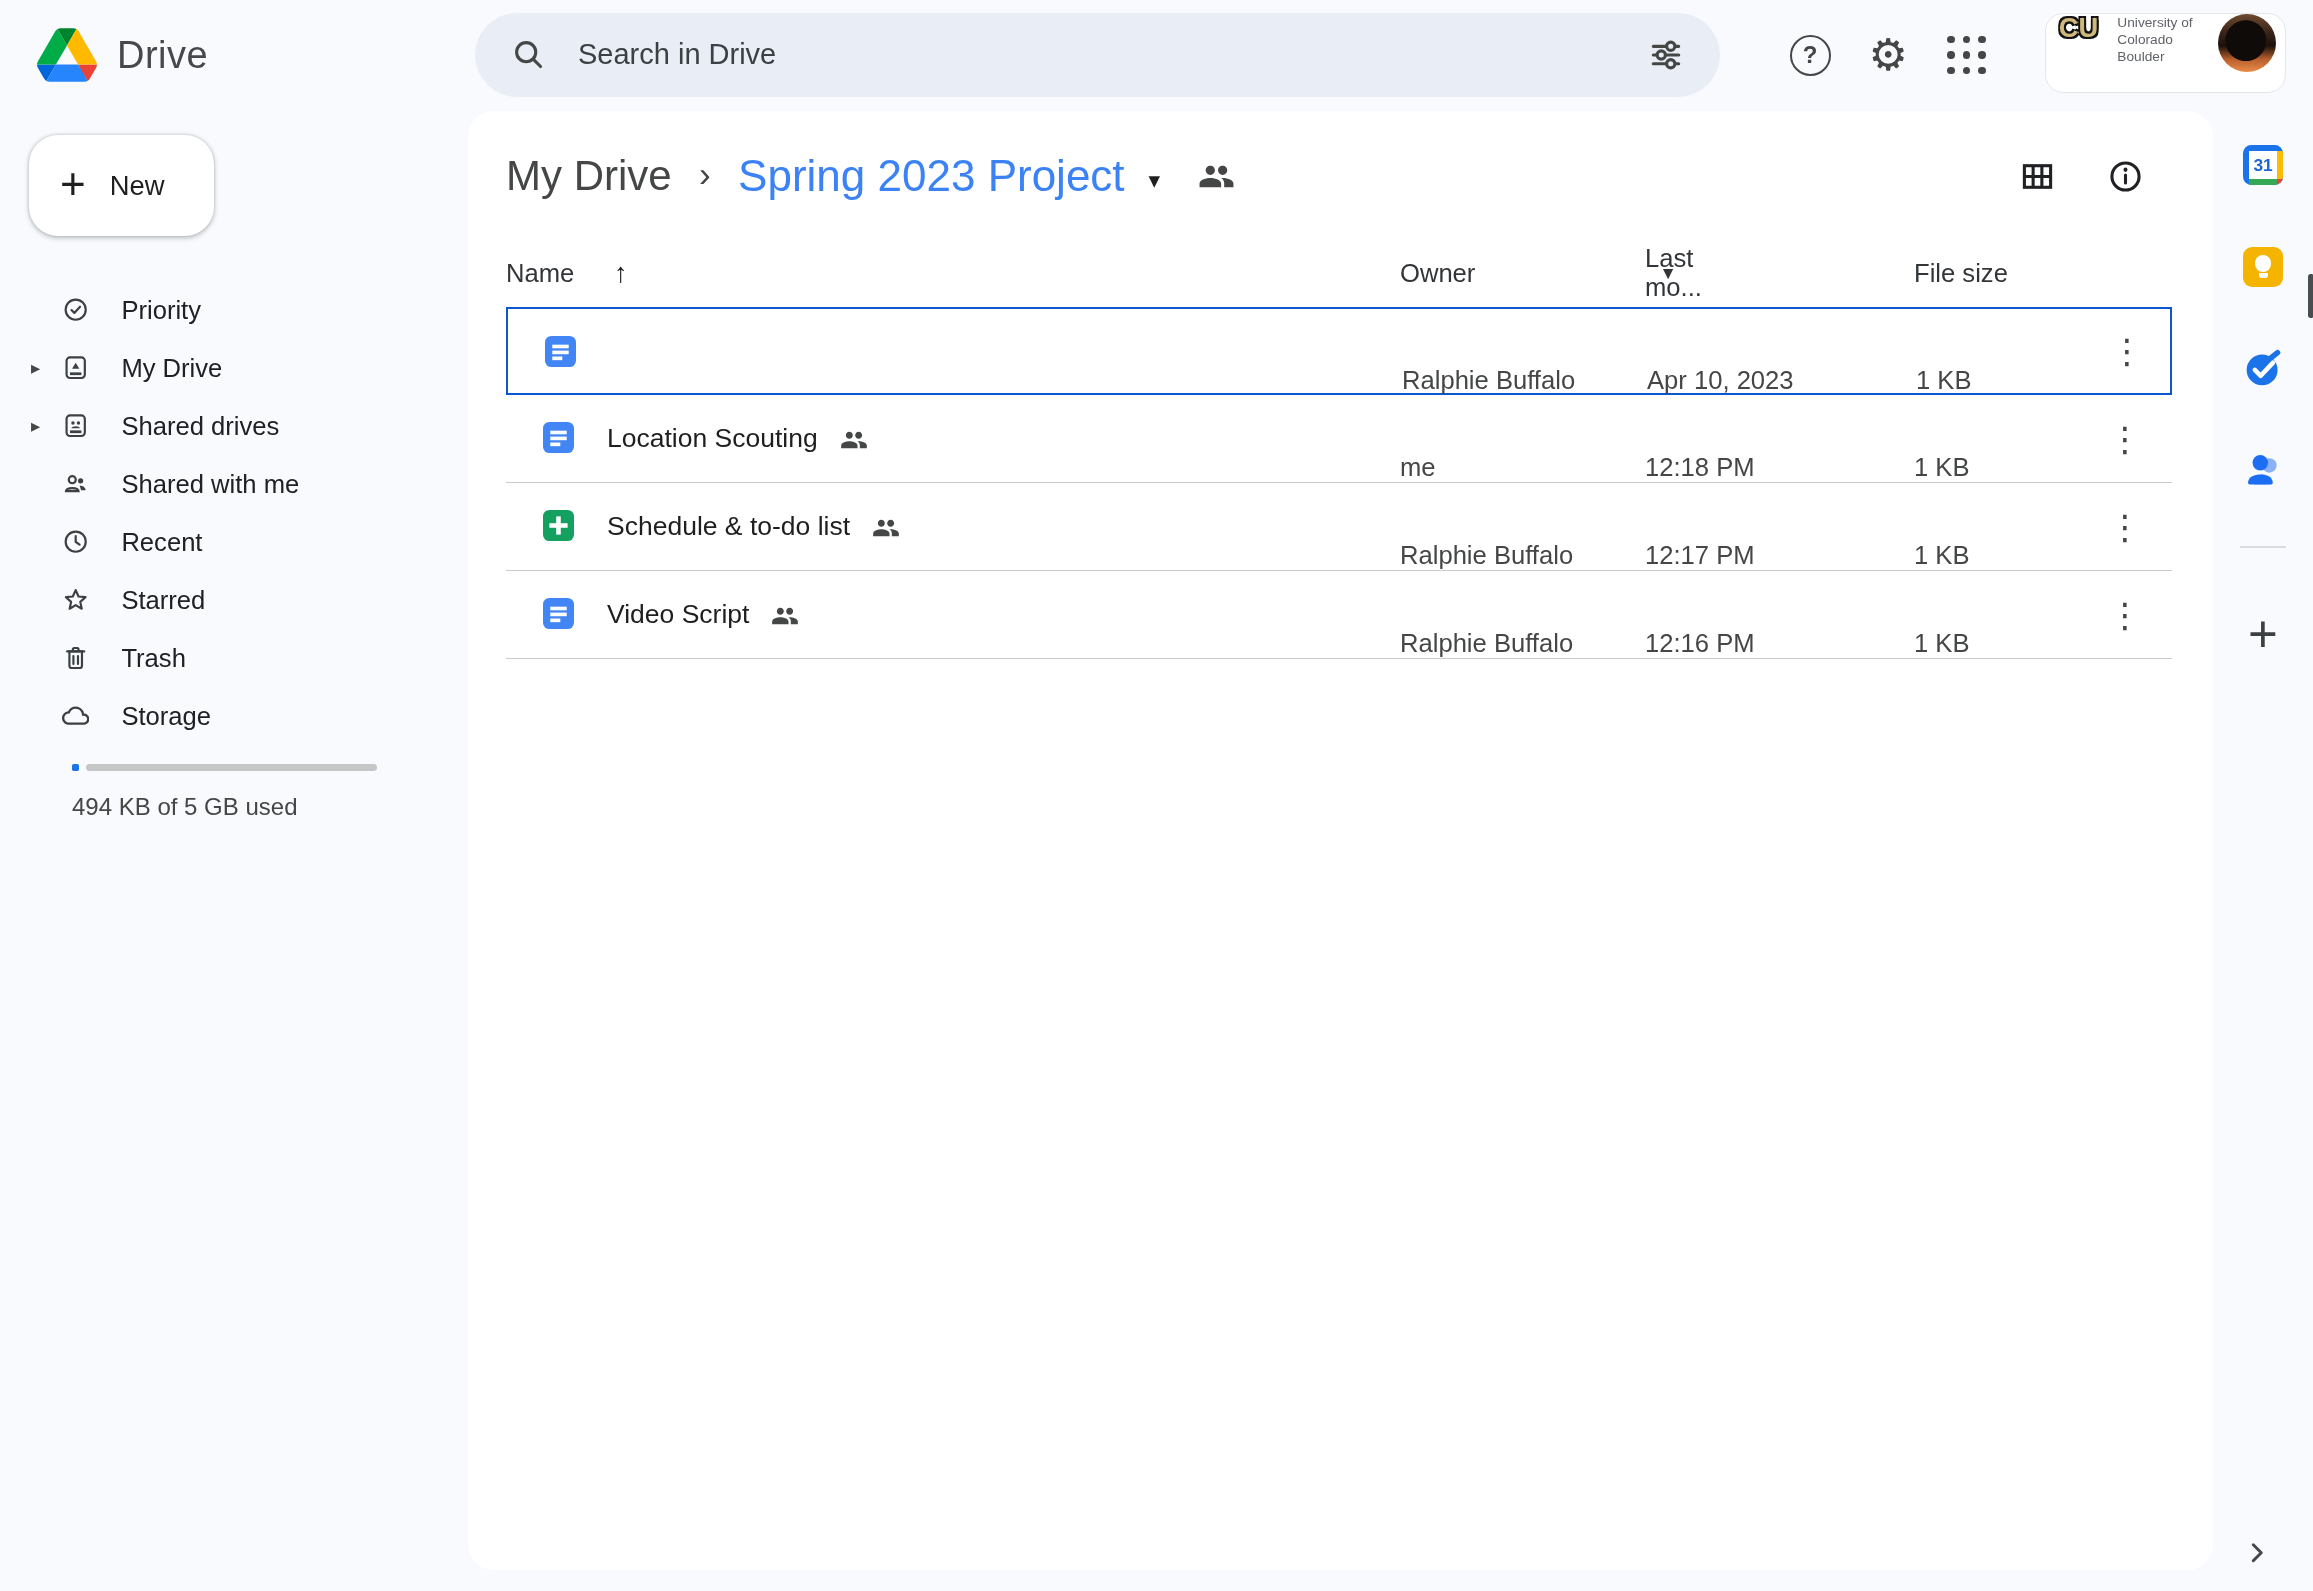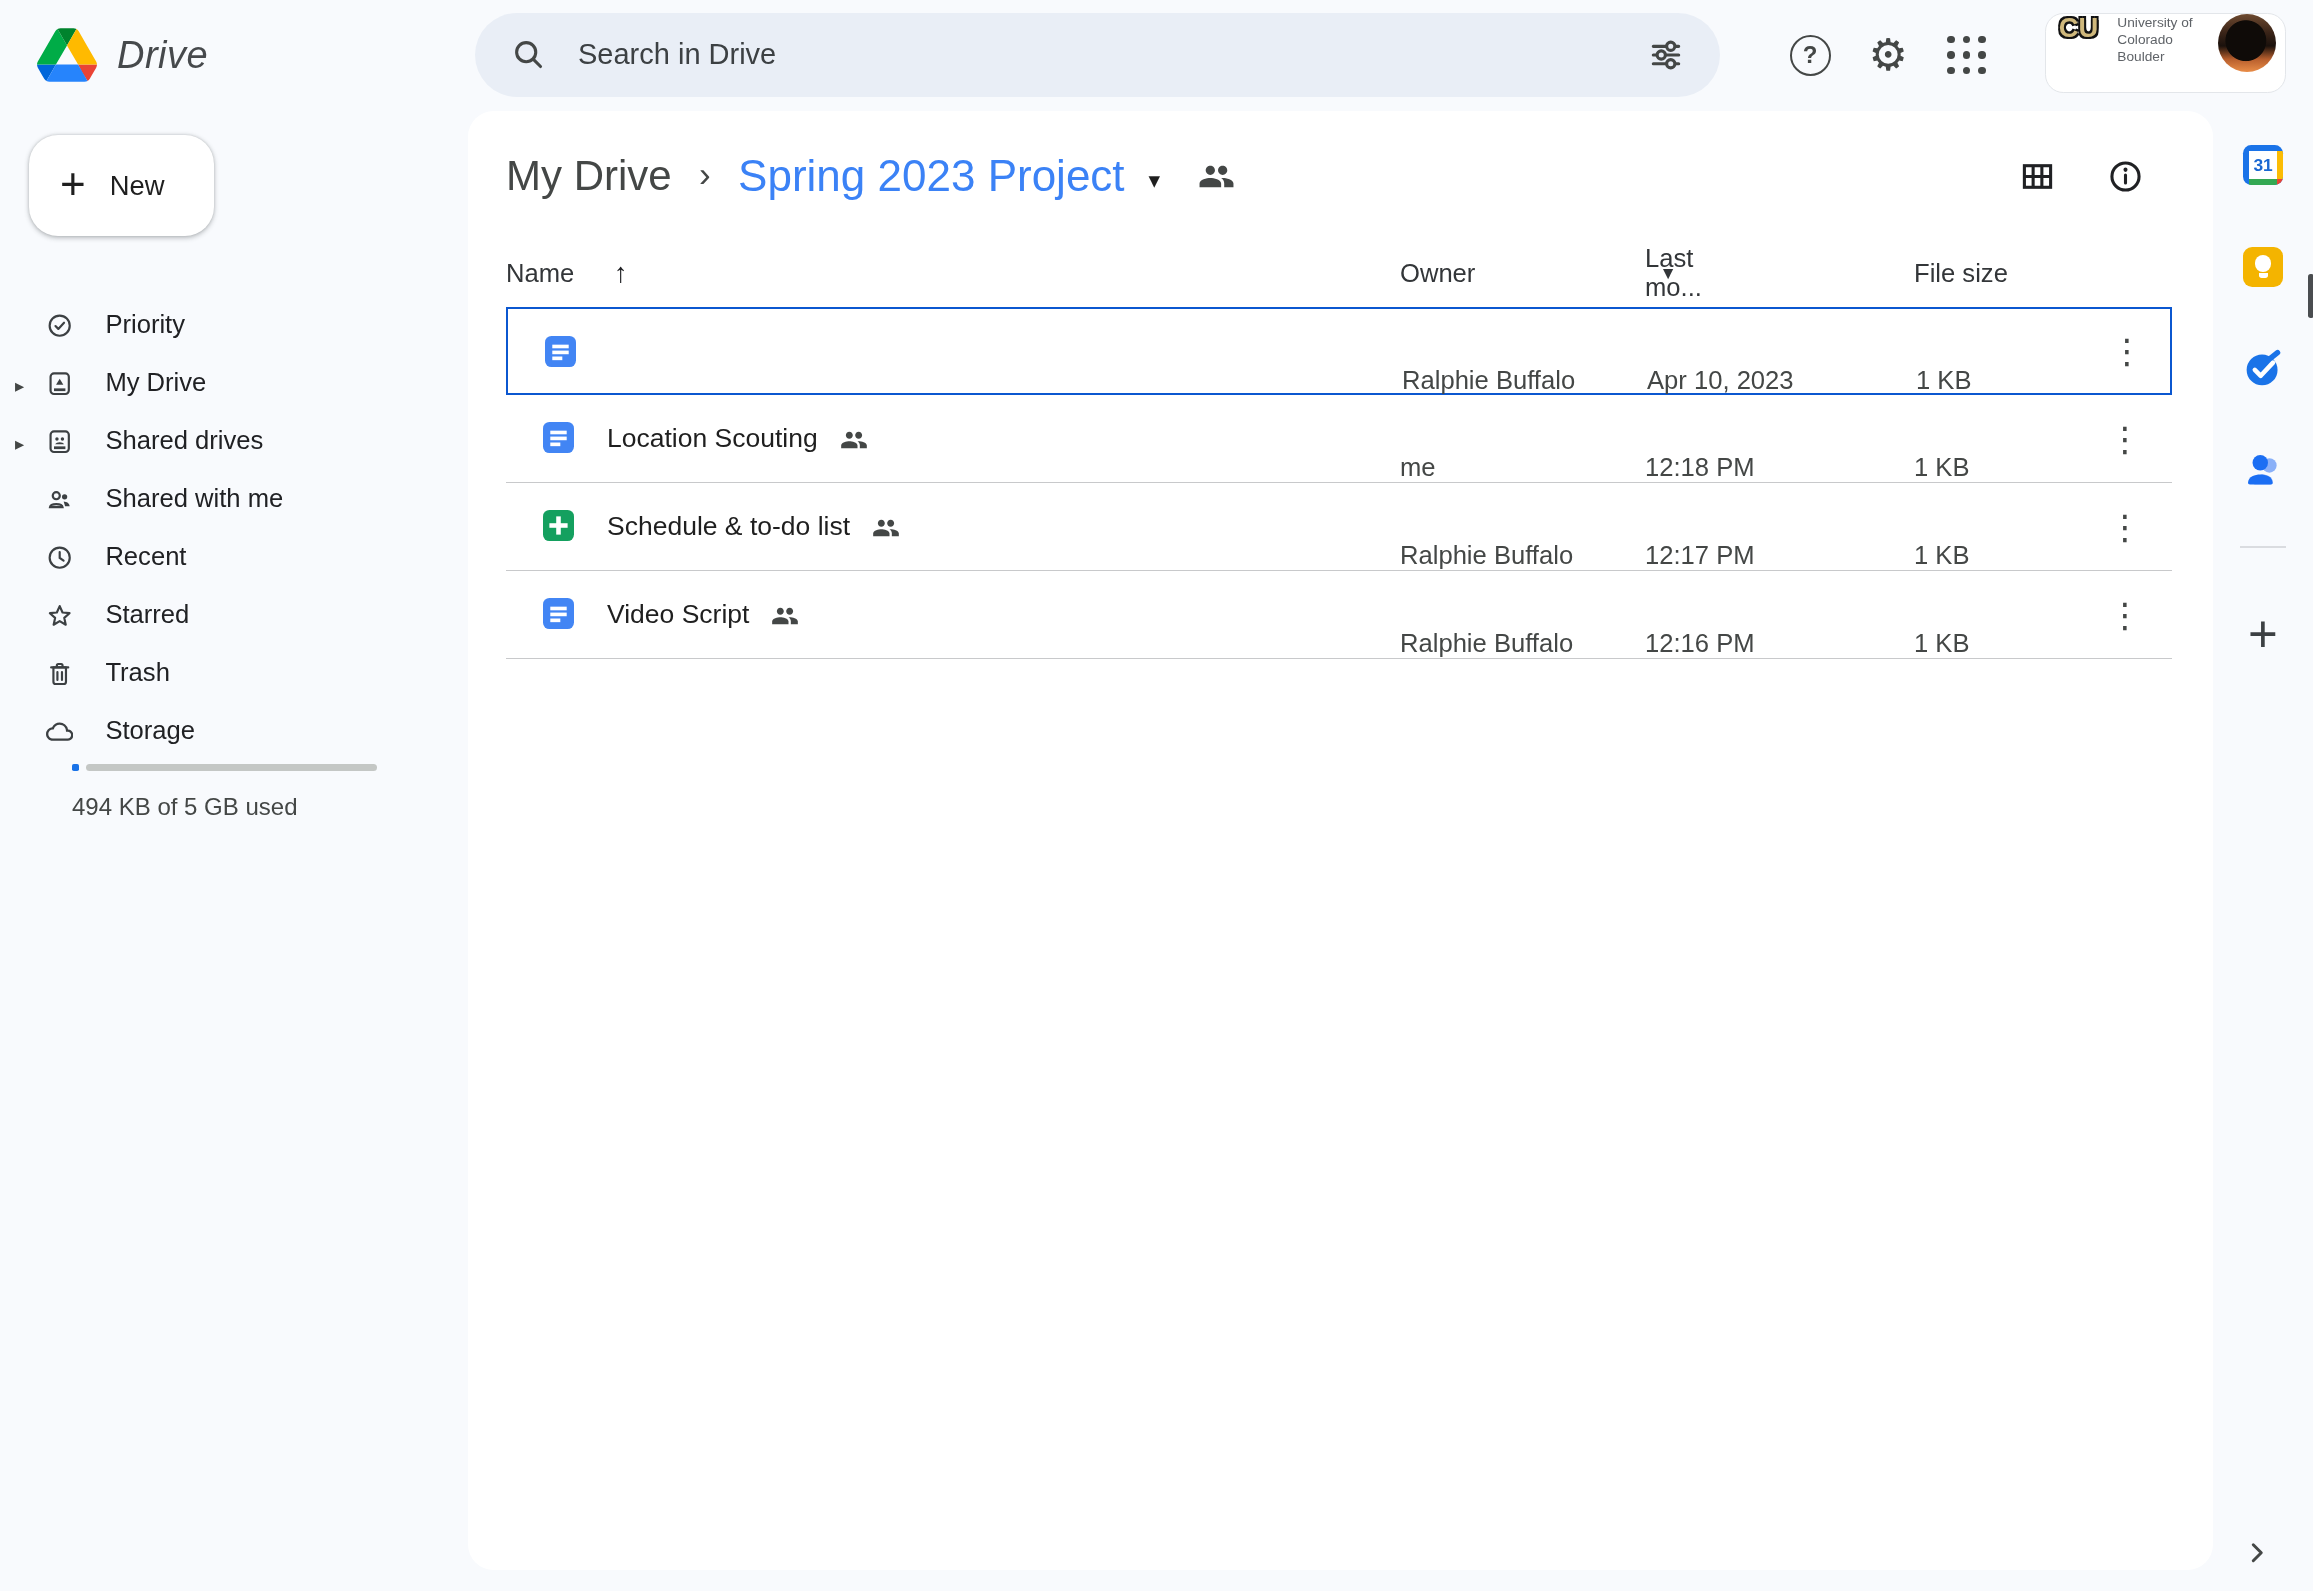--- a/index.html
+++ b/index.html
@@ -3,21 +3,21 @@
 <meta charset="utf-8">
 <style>
   html,body{margin:0;padding:0;}
   body{width:2314px;height:1592px;overflow:hidden;
        font-family:"Liberation Sans","DejaVu Sans",sans-serif;}
   .screen{position:relative;width:2314px;height:1592px;background:#f8fafd;}
 
   
   .brand{position:absolute;left:37px;top:0;height:110px;display:flex;align-items:center;gap:20px;}
   .brand-logo{width:60px;height:54px;}
-  .brand-text{font-size:38px;color:#46494c;letter-spacing:0.5px;font-style:italic;}
+  .brand-text{font-size:38px;color:#46494c;letter-spacing:0.5px;}
 
   .searchbar{position:absolute;left:475px;top:12.8px;width:1245px;height:84px;border-radius:42px;
              background:#e9eef6;display:flex;align-items:center;padding:0 35px;box-sizing:border-box;}
   .search-icon{width:37px;height:37px;flex:0 0 auto;}
   .searchbar input{flex:1;margin-left:29px;border:none;outline:none;background:transparent;
                    font-size:29px;color:#1f1f1f;font-family:inherit;}
   .searchbar input::placeholder{color:#3c4043;opacity:1;}
   .tune-icon{width:38px;height:38px;flex:0 0 auto;}
 
   .topbar-actions{position:absolute;left:1780px;top:0;height:110px;display:flex;align-items:center;gap:18.3px;}
@@ -41,21 +41,21 @@
 
   
   .new-btn{position:absolute;left:29px;top:135px;width:185px;height:101px;background:#fff;border:none;
            border-radius:29px;box-shadow:0 1.8px 5.5px rgba(60,64,67,.32),0 0 2.7px rgba(60,64,67,.18);
            display:flex;align-items:center;padding:0 0 0 31px;gap:24px;cursor:pointer;
            font-family:inherit;}
   .new-plus{font-size:44px;font-weight:300;color:#1f1f1f;line-height:1;margin-top:-3.7px;}
   .new-label{font-size:27.4px;font-weight:500;color:#1f1f1f;}
 
   .nav{position:absolute;left:0;top:281px;width:448px;}
-  .nav-item{height:58px;display:flex;align-items:flex-end;padding-left:15px;}
+  .nav-item{height:58px;display:flex;align-items:center;padding-left:31px;}
   .expander{width:31px;font-size:18.3px;color:#444746;text-align:left;}
   .nav-icon{width:27.4px;height:27.4px;flex:0 0 auto;}
   .nav-label{margin-left:32px;font-size:25.6px;color:#202124;}
 
   .storage-bar{position:absolute;left:72px;top:764px;width:305px;height:7.3px;display:flex;align-items:center;}
   .storage-used{width:7.3px;height:7.3px;background:#1a73e8;border-radius:1.8px;}
   .storage-track{flex:1;height:7.3px;margin-left:6.4px;background:#c4c7c5;border-radius:3.7px;}
   .storage-label{position:absolute;left:72px;top:793px;font-size:24px;color:#444746;}
 
   

